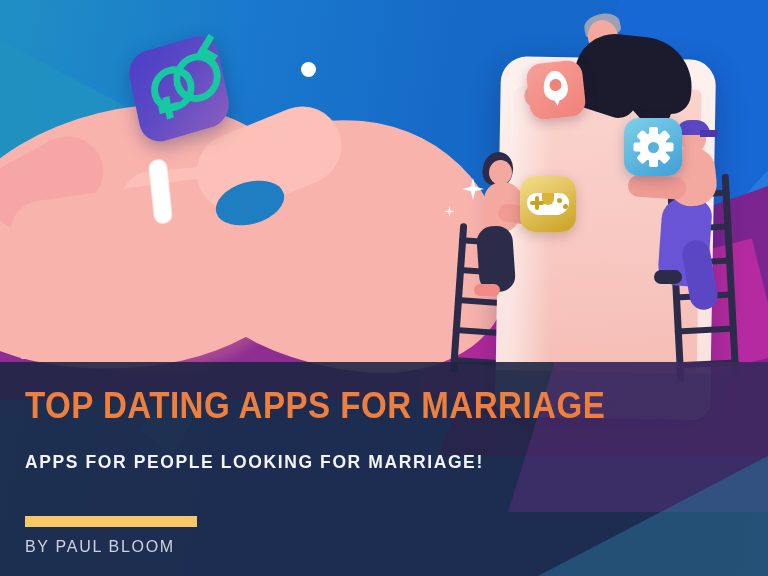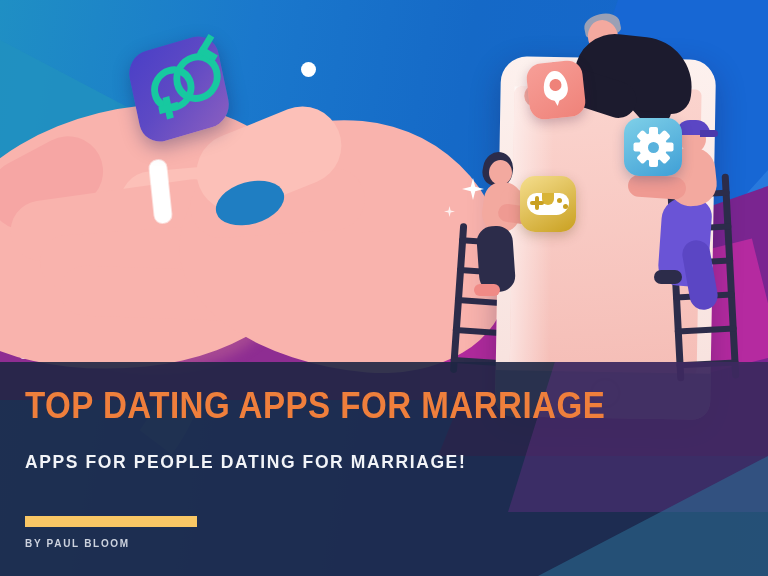--- a/index.html
+++ b/index.html
@@ -223,21 +223,21 @@
     transform:scaleX(.92);transform-origin:left center;}
 
   .subtitle{position:absolute;left:25px;top:448px;width:620px;
     font-weight:700;font-size:17.5px;line-height:28px;letter-spacing:1.6px;
     color:#f2f4f8;}
 
   .rule{position:absolute;left:25px;top:516px;width:172px;height:11px;
     background:#f9c765;}
 
   .byline{position:absolute;left:25px;top:538px;
-    font-size:10px;letter-spacing:1.7px;color:#ccd2de;font-weight:700;}
+    font-size:16px;letter-spacing:1.7px;color:#ccd2de;font-weight:400;}
 </style>
 </head>
 <body>
 
 <div id="banner">
 
   <div class="bg-base"></div>
   <div class="bg-arc arc1"></div>
   <div class="bg-arc arc2"></div>
   <div class="bg-arc arc3"></div>
@@ -359,20 +359,20 @@
   </div>
 
   <div class="overlay">
     <span class="ov-purple"></span>
     <span class="ov-teal"></span>
   </div>
 
   <div class="title">TOP DATING APPS FOR MARRIAGE</div>
 
   <div class="subtitle">
-    <div>APPS FOR PEOPLE DATING FOR MARRIAGE!</div>
+    <div>APPS FOR PEOPLE LOOKING FOR MARRIAGE!</div>
   </div>
 
   <div class="rule"></div>
 
   <div class="byline">BY PAUL BLOOM</div>
 
 </div>
 
 </body></html>

